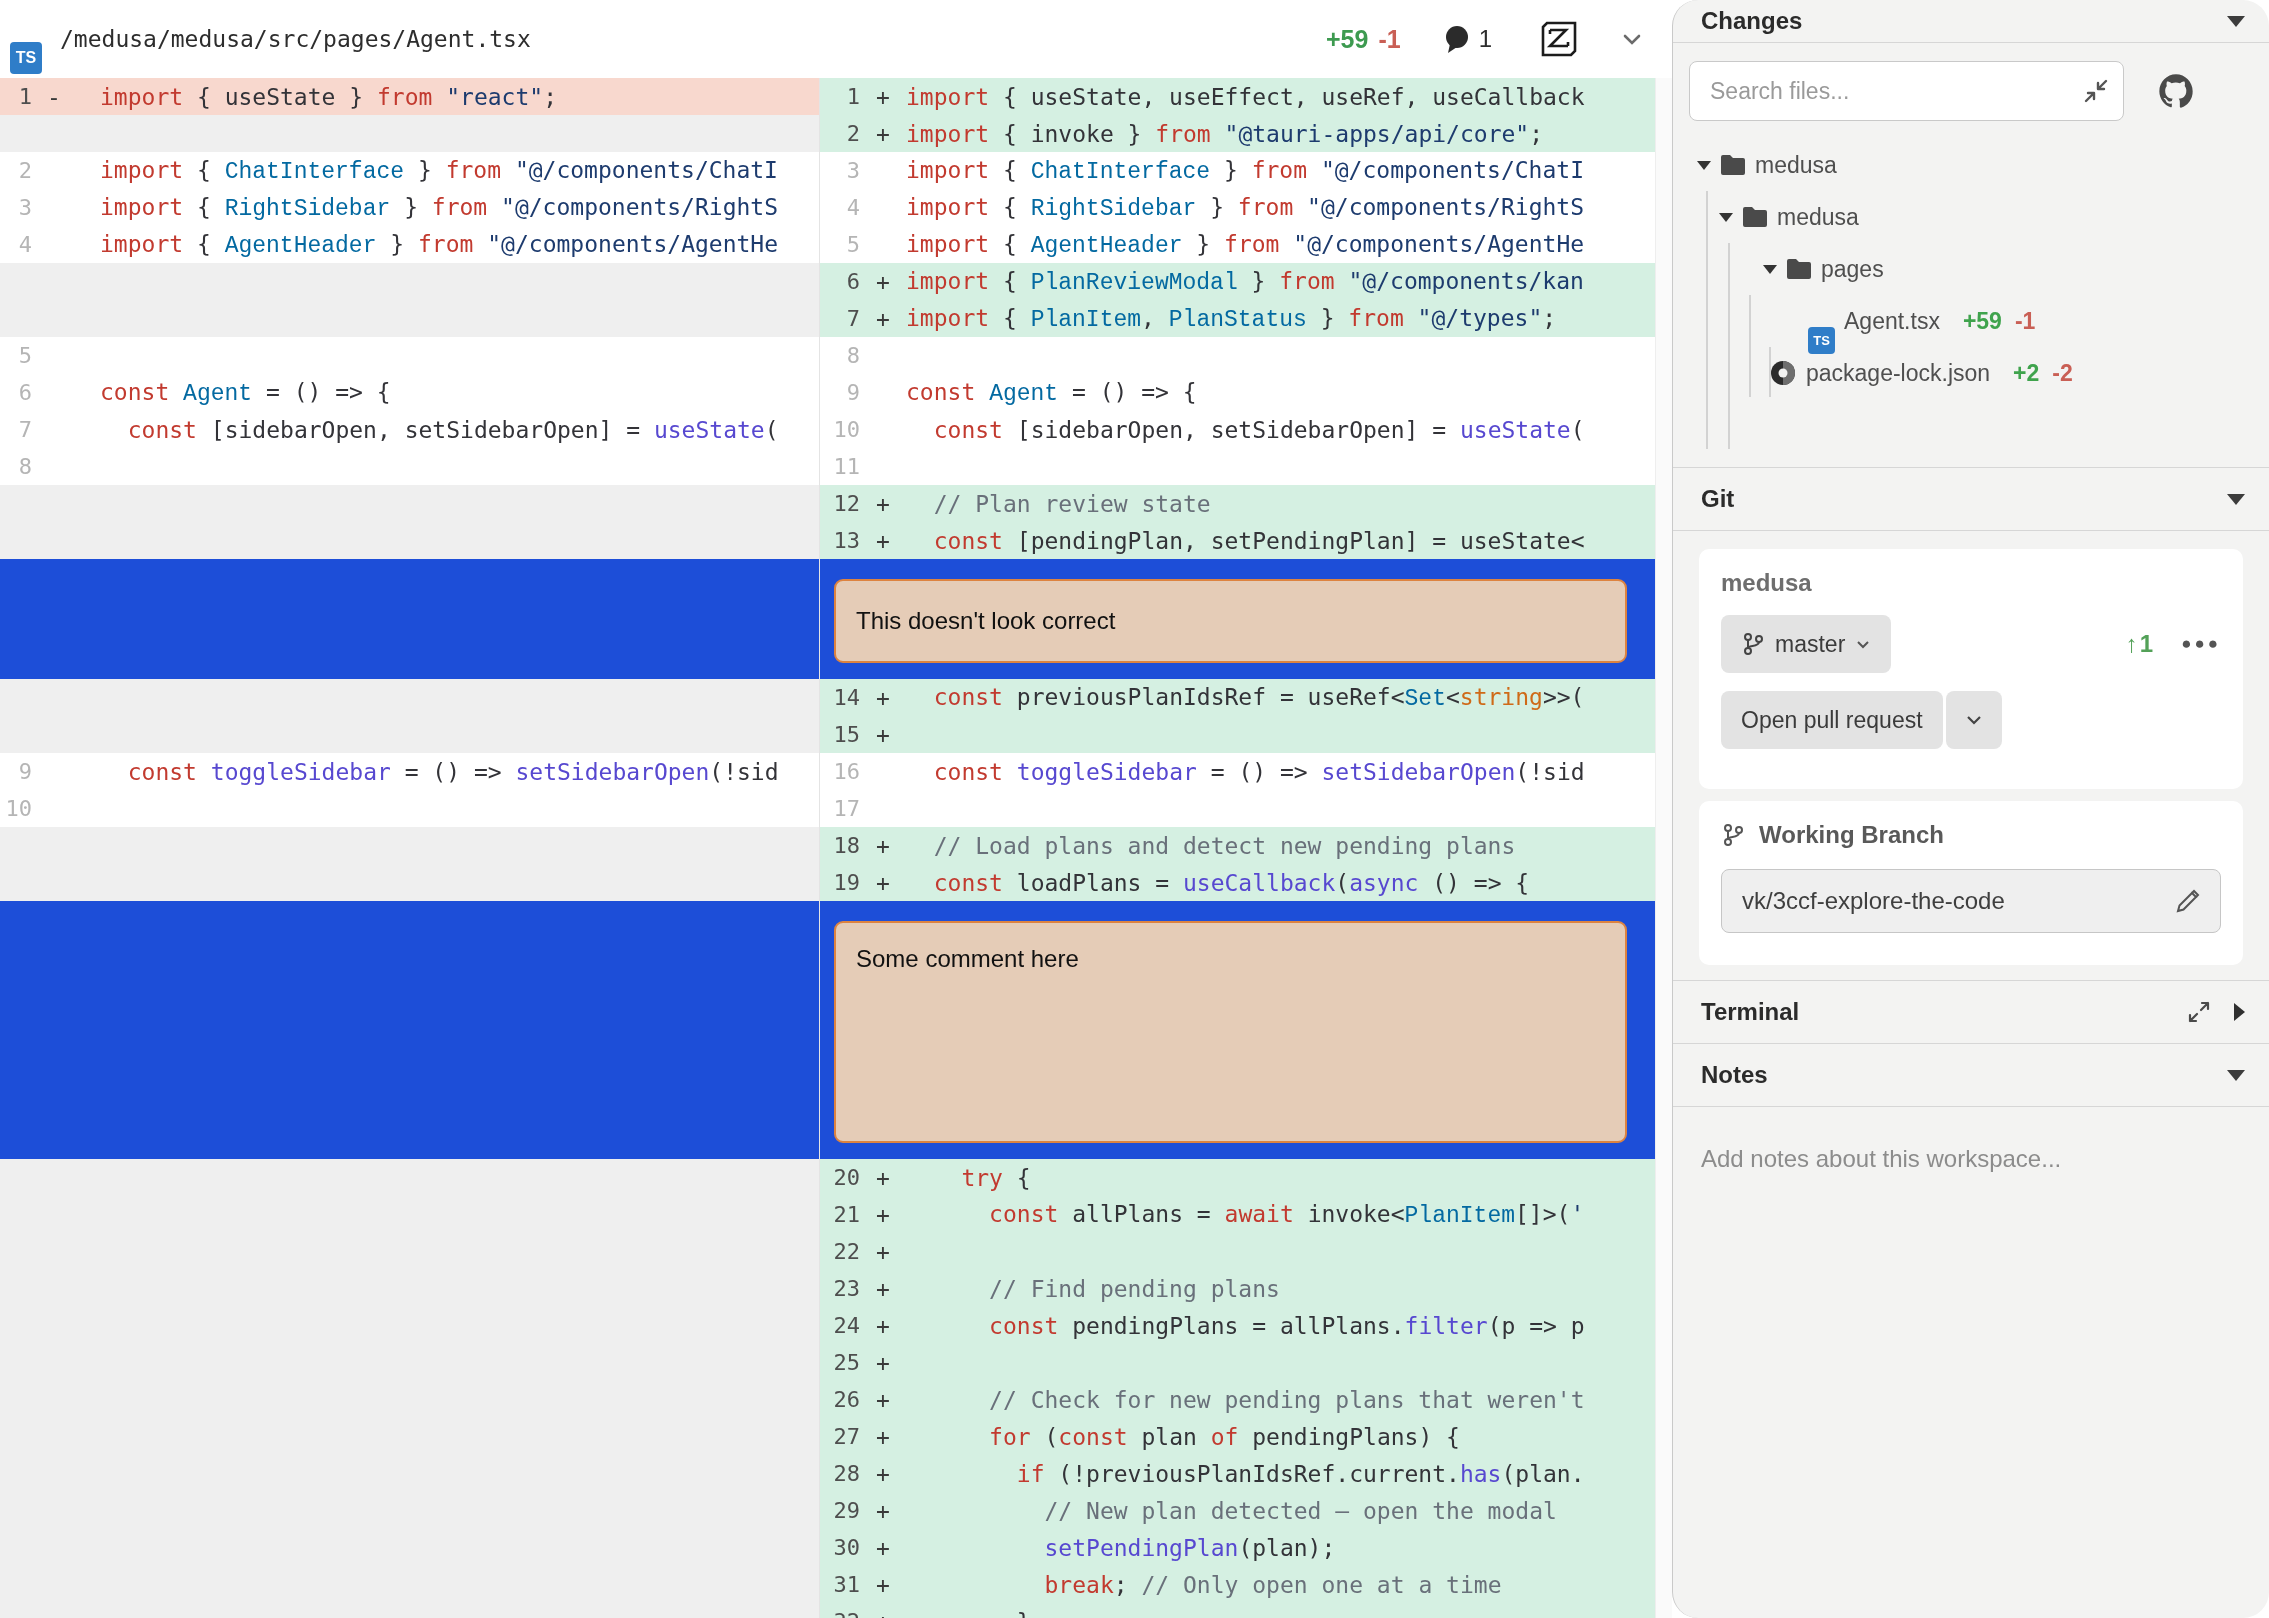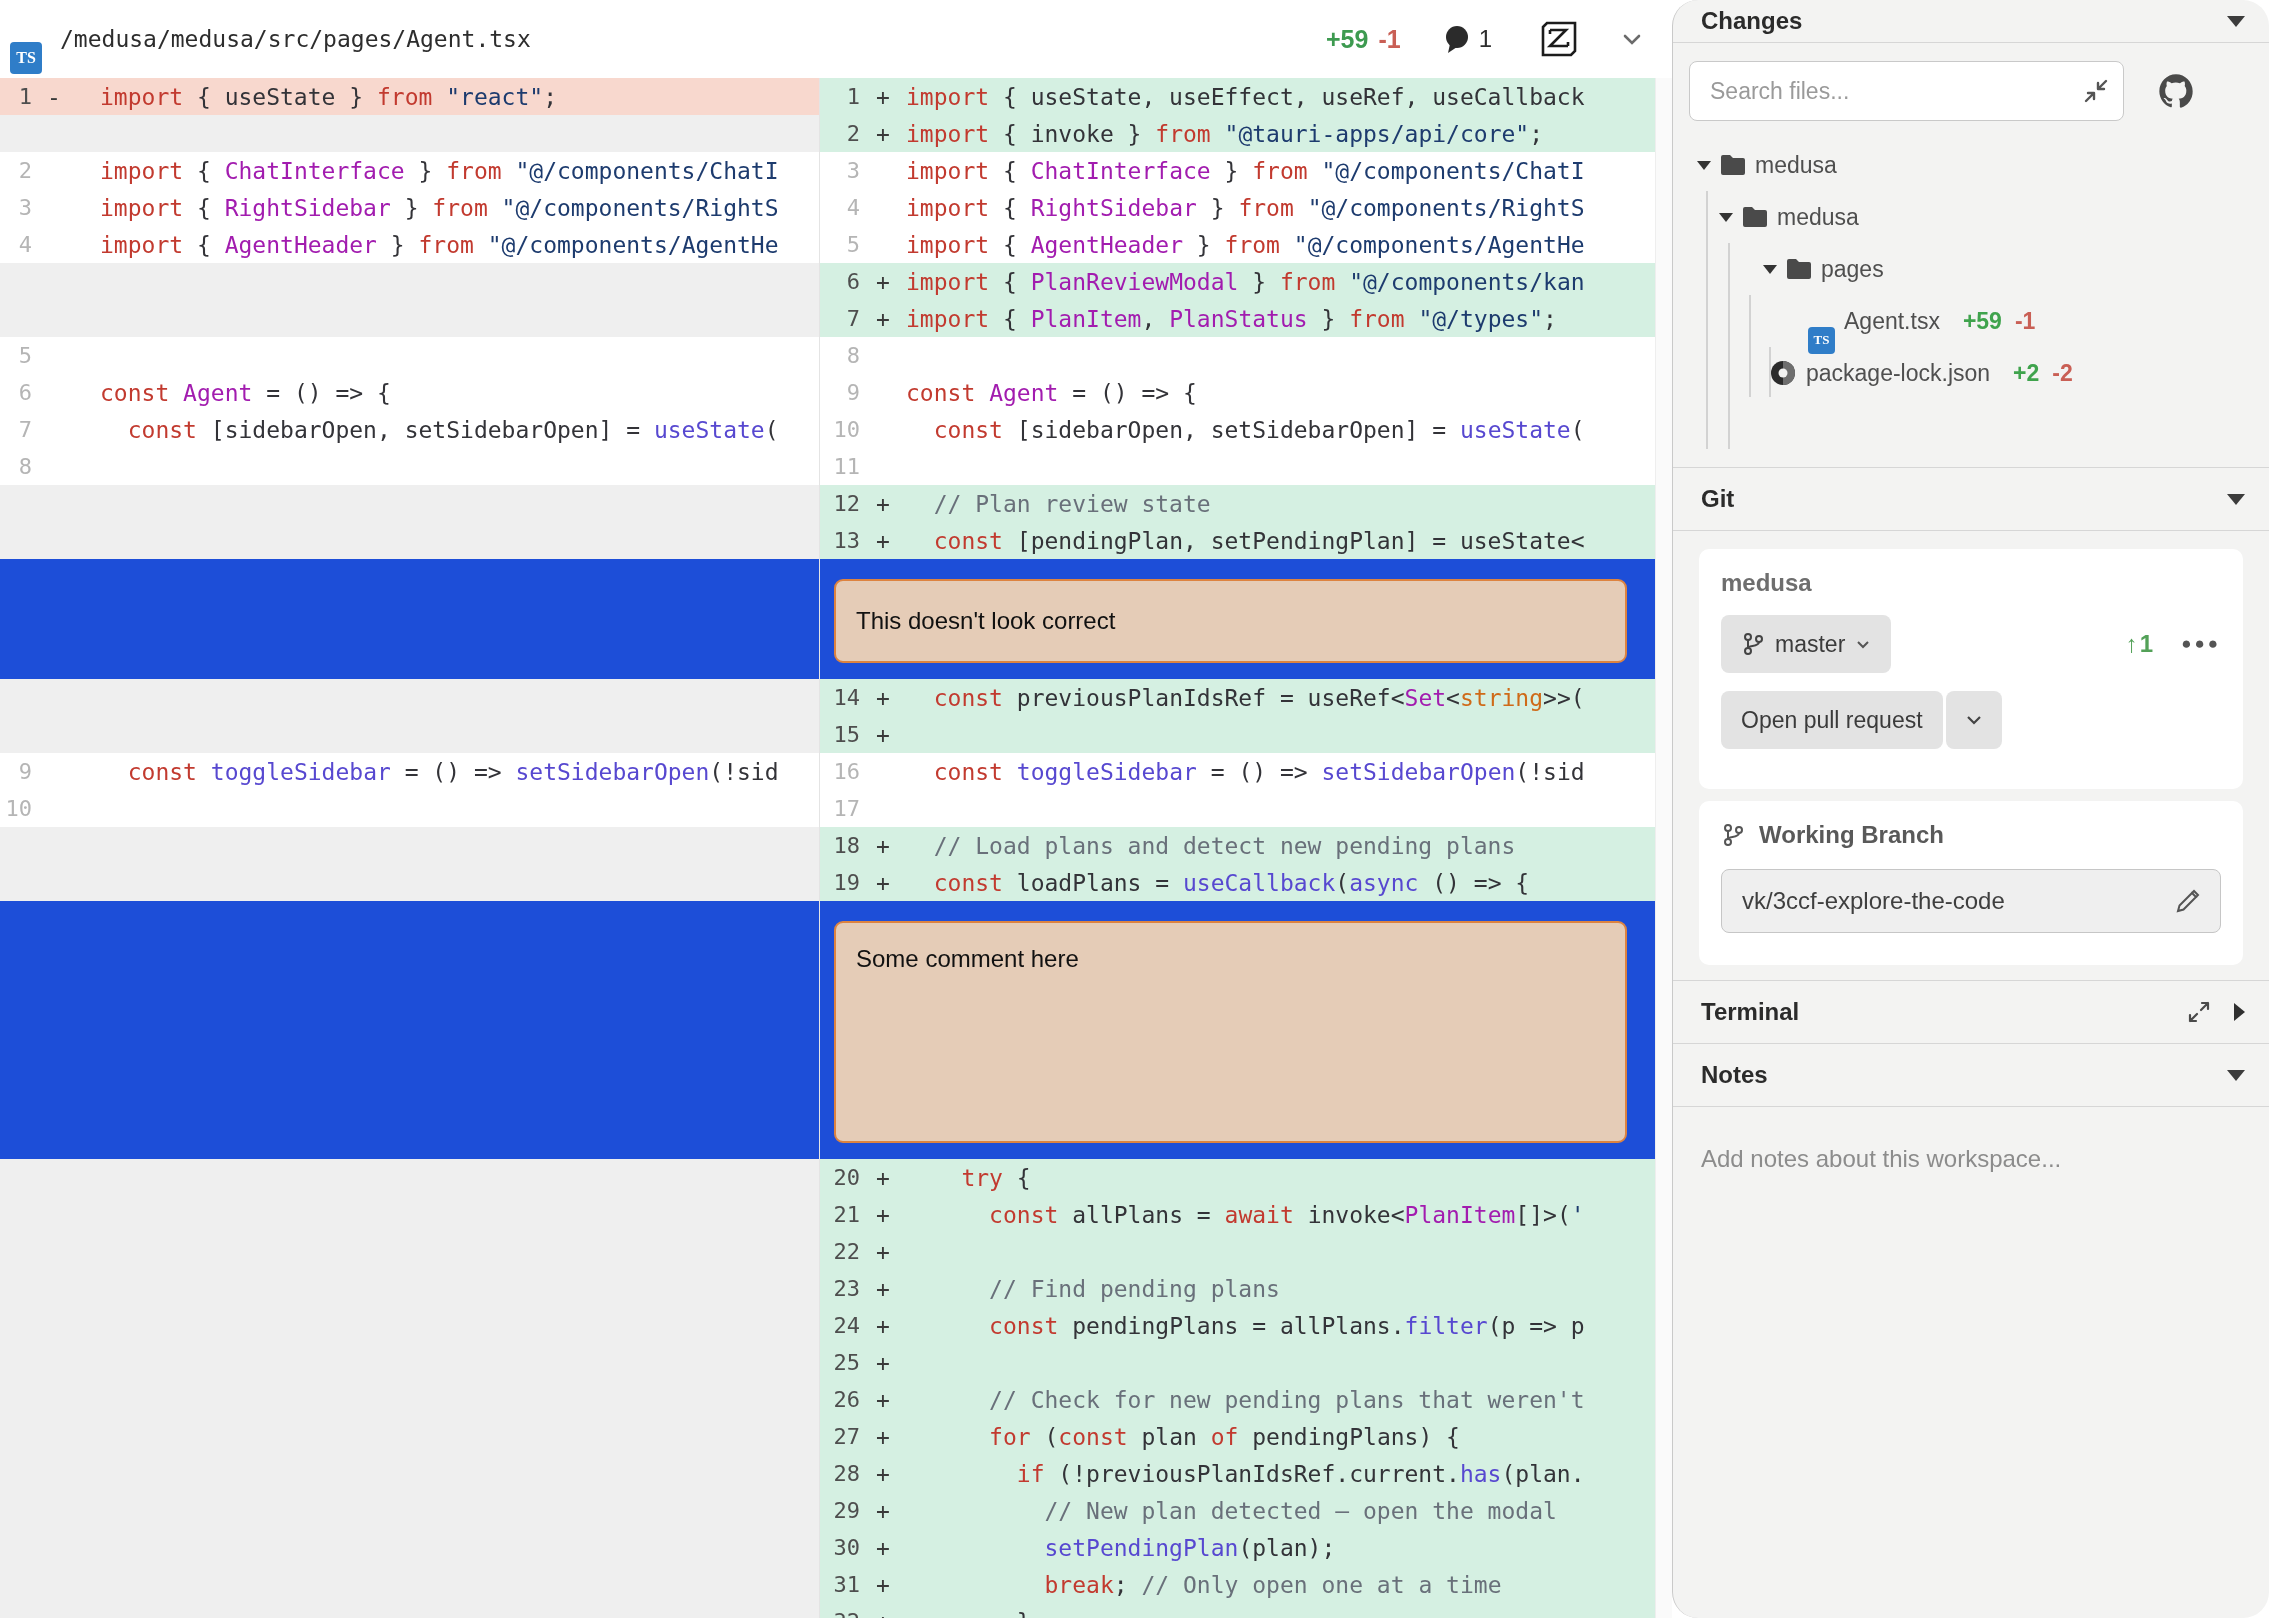--- a/index.html
+++ b/index.html
@@ -1,21 +1,21 @@
 <!DOCTYPE html>
 <html><head>
 <meta charset="utf-8">
 <style>
   html,body{margin:0;padding:0;background:#fff;}
   body{width:2269px;height:1618px;overflow:hidden;font-family:"Liberation Sans",sans-serif;-webkit-font-smoothing:antialiased;}
   .app{display:flex;width:2269px;height:1618px;}
   
   .diff-area{width:1672px;display:flex;flex-direction:column;background:#fff;}
   .diff-header{height:78px;display:flex;align-items:center;padding:0 26px 0 10px;background:#fff;flex:0 0 78px;}
-  .ts-badge{display:inline-flex;align-items:center;justify-content:center;width:32px;height:32px;border-radius:4px;background:#2f7dc8;color:#fff;font-weight:bold;font-size:16px;font-family:Liberation Serif, serif;margin-top:38px;}
+  .ts-badge{display:inline-flex;align-items:center;justify-content:center;width:32px;height:32px;border-radius:4px;background:#2f7dc8;color:#fff;font-weight:bold;font-size:16px;font-family:Liberation Sans, sans-serif;margin-top:38px;}
   .file-path{margin-left:18px;font-family:"DejaVu Sans Mono",monospace;font-size:23px;color:#2d2d2d;}
   .hdr-right{margin-left:auto;display:flex;align-items:center;gap:14px;}
   .add-count{color:#3d9a50;font-weight:bold;font-size:25px;}
   .del-count{color:#c95f55;font-weight:bold;font-size:25px;margin-left:-4px;}
   .bubble-wrap{display:flex;align-items:center;gap:6px;margin-left:26px;}
   .bubble-count{font-size:24px;color:#2d2d2d;}
   .zed-logo{margin-left:30px;}
   .hdr-chevron{margin-left:22px;}
   .diff-body{display:flex;height:1540px;overflow:hidden;}
   .pane{display:flex;flex-direction:column;overflow:hidden;}
@@ -31,21 +31,21 @@
   .band{background:#1d4ed8;flex:0 0 auto;box-sizing:border-box;padding:20px 28px 16px 14px;}
   .lnum{flex:0 0 32px;text-align:right;font-size:22px;color:#b5b5b5;}
   .lnum.chg{color:#4e4e4e;}
   .lsign{flex:0 0 44px;text-align:center;color:#3a3a3a;}
   .pane-right .lnum{flex:0 0 40px;}
   .pane-right .lsign{flex:0 0 46px;}
   .lcode{margin-left:24px;}
   .pane-right .lcode{margin-left:0px;}
   .sy-k{color:#c23a2f;}
   .sy-s{color:#1d3b6e;}
-  .sy-t{color:#a21caf;}
+  .sy-t{color:#0369a1;font-family:Liberation Mono, monospace;}
   .sy-f{color:#5748d0;}
   .sy-c{color:#69707a;}
   .sy-p{color:#333338;}
   .sy-o{color:#cf6a18;}
   
   .cbox{box-sizing:border-box;height:100%;background:#e5ccb7;border:2px solid #dd8340;border-radius:9px;position:relative;font-family:"Liberation Sans",sans-serif;}
   .cbox .ctext{padding:22px 0 0 20px;font-size:24px;color:#111;}
   .cbox.c1{display:flex;align-items:center;}
   .cbox.c1 .ctext{padding:0 0 0 20px;}
   .cbtns{position:absolute;left:20px;bottom:20px;display:flex;gap:8px;}

